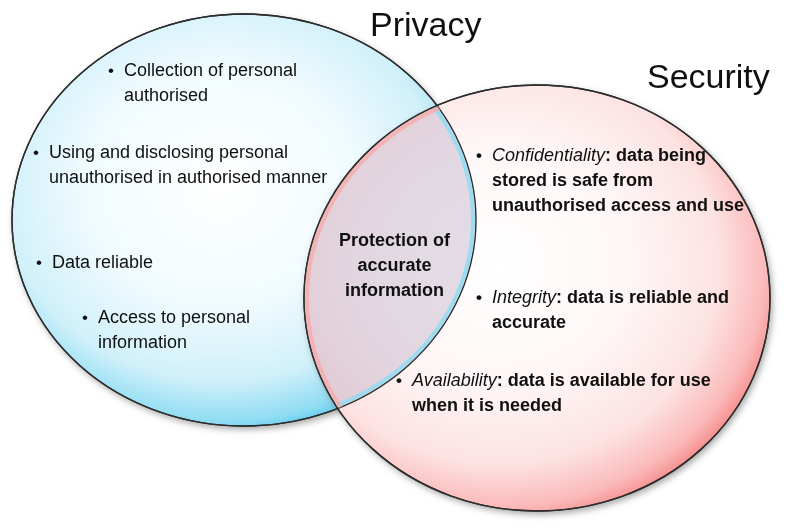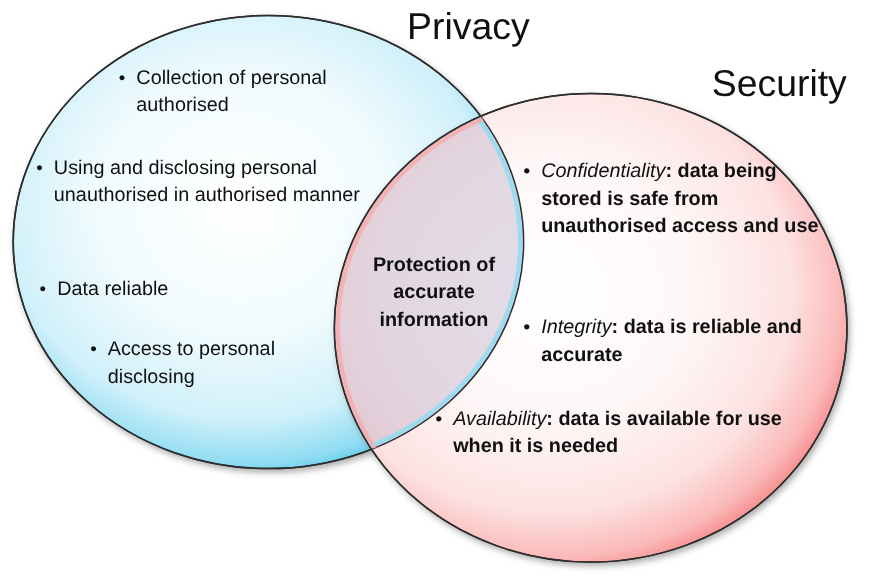--- a/index.html
+++ b/index.html
@@ -188,21 +188,21 @@
     <div class="bullet-block privacy-item" id="item-data-quality">
       <div class="bullet-row">
         <span class="bullet-dot">•</span>
         <span class="bullet-text">Data reliable</span>
       </div>
     </div>
 
     <div class="bullet-block privacy-item" id="item-access">
       <div class="bullet-row">
         <span class="bullet-dot">•</span>
-        <span class="bullet-text">Access to personal disclosing</span>
+        <span class="bullet-text">Access to personal information</span>
       </div>
     </div>
 
     <div id="intersection-label">Protection of accurate information</div>
 
     <div class="bullet-block security-item" id="item-confidentiality">
       <div class="bullet-row">
         <span class="bullet-dot">•</span>
         <span class="bullet-text">
           <span class="lead-term">Confidentiality</span><span>: </span><span>data being stored is safe from unauthorised access and use</span>

